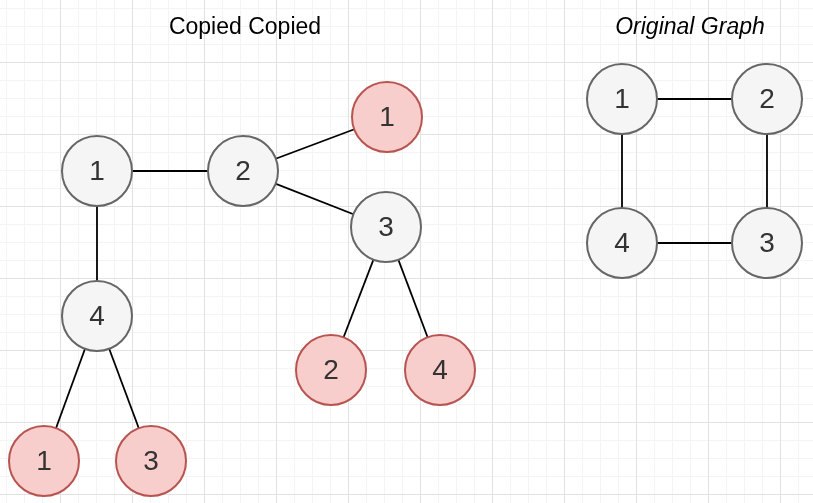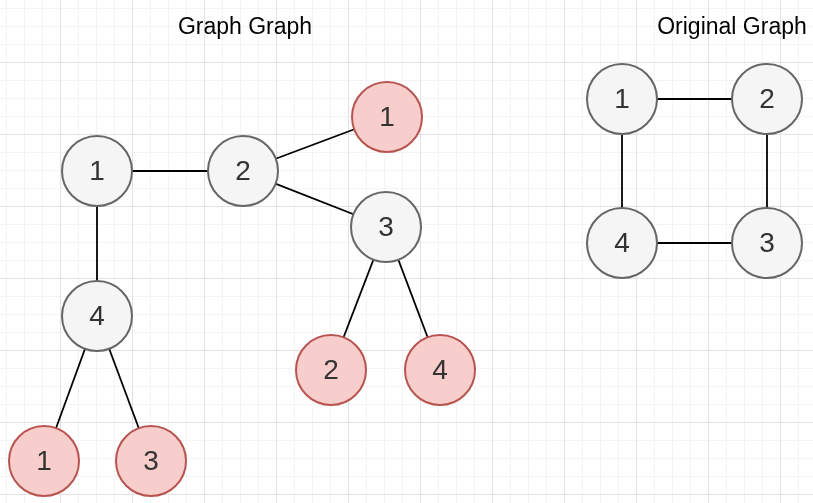--- a/index.html
+++ b/index.html
@@ -77,21 +77,21 @@
       <line x1="97" y1="316" x2="44" y2="461"></line>
       <line x1="97" y1="316" x2="151" y2="461"></line>
       <line x1="386" y1="227" x2="331" y2="370"></line>
       <line x1="386" y1="227" x2="440" y2="370"></line>
       <line x1="622" y1="99" x2="767" y2="99"></line>
       <line x1="767" y1="99" x2="767" y2="243"></line>
       <line x1="767" y1="243" x2="622" y2="243"></line>
       <line x1="622" y1="243" x2="622" y2="99"></line>
     </svg>
   <div id="node-layer">
-      <div class="graph-title" style="left: 245px; top: 26px;">Graph Graph</div>
+      <div class="graph-title" style="left: 245px; top: 26px;">Copied Copied</div>
       <div class="node node-default" style="left: 97px; top: 171px;">
         <span>1</span>
       </div>
       <div class="node node-default" style="left: 243px; top: 171px;">
         <span>2</span>
       </div>
       <div class="node node-copied" style="left: 387px; top: 117px;">
         <span>1</span>
       </div>
       <div class="node node-default" style="left: 386px; top: 227px;">
@@ -105,21 +105,21 @@
       </div>
       <div class="node node-copied" style="left: 440px; top: 370px;">
         <span>4</span>
       </div>
       <div class="node node-copied" style="left: 44px; top: 461px;">
         <span>1</span>
       </div>
       <div class="node node-copied" style="left: 151px; top: 461px;">
         <span>3</span>
       </div>
-      <div class="graph-title" style="left: 732px; top: 26px;">Original Graph</div>
+      <div class="graph-title" style="left: 690px; top: 26px; font-style: italic;">Original Graph</div>
       <div class="node node-default" style="left: 622px; top: 99px;">
         <span>1</span>
       </div>
       <div class="node node-default" style="left: 767px; top: 99px;">
         <span>2</span>
       </div>
       <div class="node node-default" style="left: 767px; top: 243px;">
         <span>3</span>
       </div>
       <div class="node node-default" style="left: 622px; top: 243px;">

